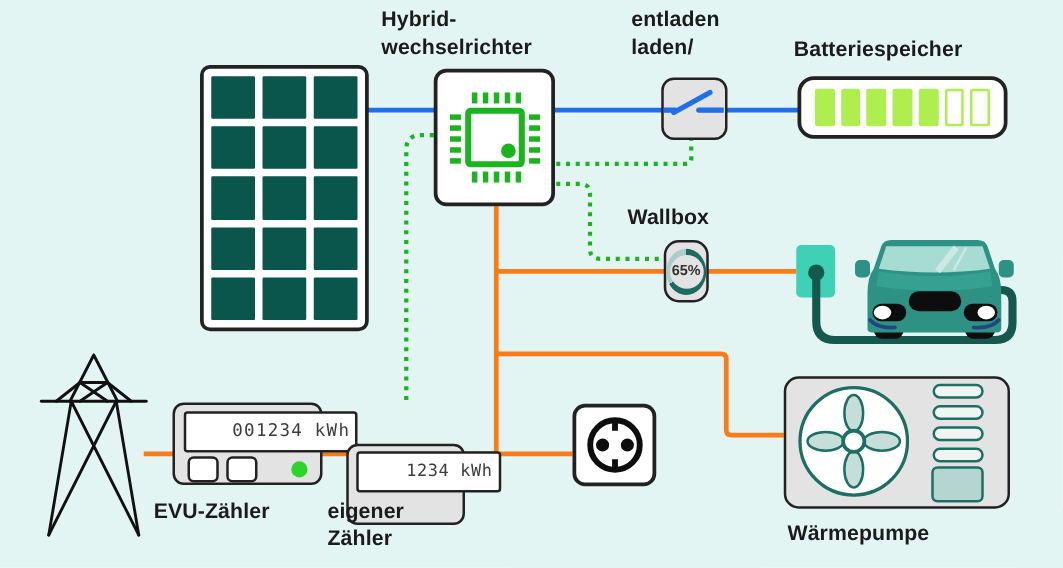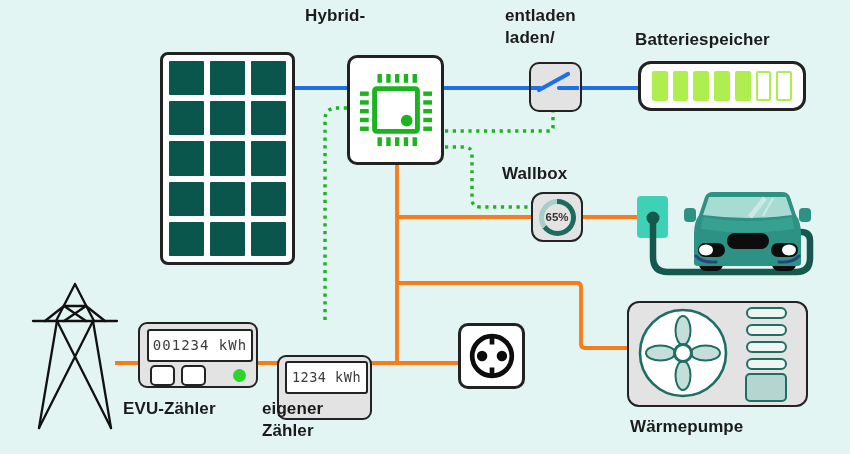--- a/index.html
+++ b/index.html
@@ -30,32 +30,32 @@
   
   .inverter{left:347px;top:55px;width:97px;height:110px;display:flex;align-items:center;justify-content:center;}
   
   .switch{left:529px;top:62px;width:53px;height:50px;}
   
   .battery{left:638px;top:61px;width:168px;height:50px;border-radius:13px;
     display:flex;gap:5px;padding:7px 11px;}
   .bat-cell{flex:1;box-sizing:border-box;border:2px solid var(--bar);background:#fff;border-radius:2px;}
   .bat-cell.filled{background:var(--bar);border-color:var(--bar);}
   
-  .wallbox{left:531px;top:192px;width:52px;height:50px;border-radius:12px;
+  .wallbox{left:531px;top:192px;width:36px;height:50px;border-radius:12px;
     display:flex;align-items:center;justify-content:center;}
   .ring{width:37px;height:37px;border-radius:50%;display:flex;align-items:center;justify-content:center;}
   .ring-in{width:27px;height:27px;border-radius:50%;background:var(--box-gray);
     display:flex;align-items:center;justify-content:center;
     font-size:11.5px;font-weight:600;color:#333;}
   
   .meter{border-radius:9px;}
   .m-evu{left:138px;top:322px;width:120px;height:66px;}
   .m-own{left:277px;top:323px;width:95px;height:65px;margin-top:32px;}
   .display{position:absolute;background:#fff;border:2px solid var(--edge);border-radius:3px;
-    font-family:"DejaVu Sans Mono",monospace;color:#3c3c3c;text-align:center;}
+    font-family:"DejaVu Sans Mono",monospace;color:#3c3c3c;text-align:center;padding-left:33px;}
   .d-evu{left:7px;top:5px;width:102px;height:29px;font-size:14px;line-height:29px;letter-spacing:1px;}
   .d-own{left:6px;top:4px;width:79px;height:29px;font-size:13.5px;line-height:29px;letter-spacing:.5px;}
   .mbtn{position:absolute;width:25px;height:21px;background:#fff;border:2px solid var(--edge);
     border-radius:5px;box-sizing:border-box;top:41px;}
   .led{position:absolute;width:13px;height:13px;border-radius:50%;background:var(--led);left:93px;top:45px;}
   
   .socket{left:458px;top:323px;width:67px;height:66px;display:flex;align-items:center;justify-content:center;}
   
   .pumpbox{left:627px;top:301px;width:181px;height:106px;border-radius:12px;border-width:2.5px;}
 </style>
@@ -221,20 +221,21 @@
         <rect x="118" y="22" width="39" height="10" rx="5"></rect>
         <rect x="118" y="39" width="39" height="10" rx="5"></rect>
         <rect x="118" y="56" width="39" height="10" rx="5"></rect>
       </g>
       <rect x="117" y="71" width="40" height="27" rx="4" fill="var(--pumpfill)" stroke="var(--pump)" stroke-width="2"></rect>
     </svg>
   </div>
 
   <div class="lbl" style="left:305px;top:5px;width:180px">
     <div>Hybrid-</div>
+      <div>wechselrichter</div>
   </div>
   <div class="lbl" style="left:505px;top:5px;width:105px">
     <div>entladen</div>
       <div>laden/</div>
   </div>
   <div class="lbl" style="left:635px;top:29px;width:175px">Batteriespeicher</div>
   <div class="lbl" style="left:502px;top:163px;width:114px">Wallbox</div>
   <div class="lbl" style="left:123px;top:398px;width:150px">EVU-Zähler</div>
   <div class="lbl" style="left:262px;top:398px;width:125px">
     <div>eigener</div>

